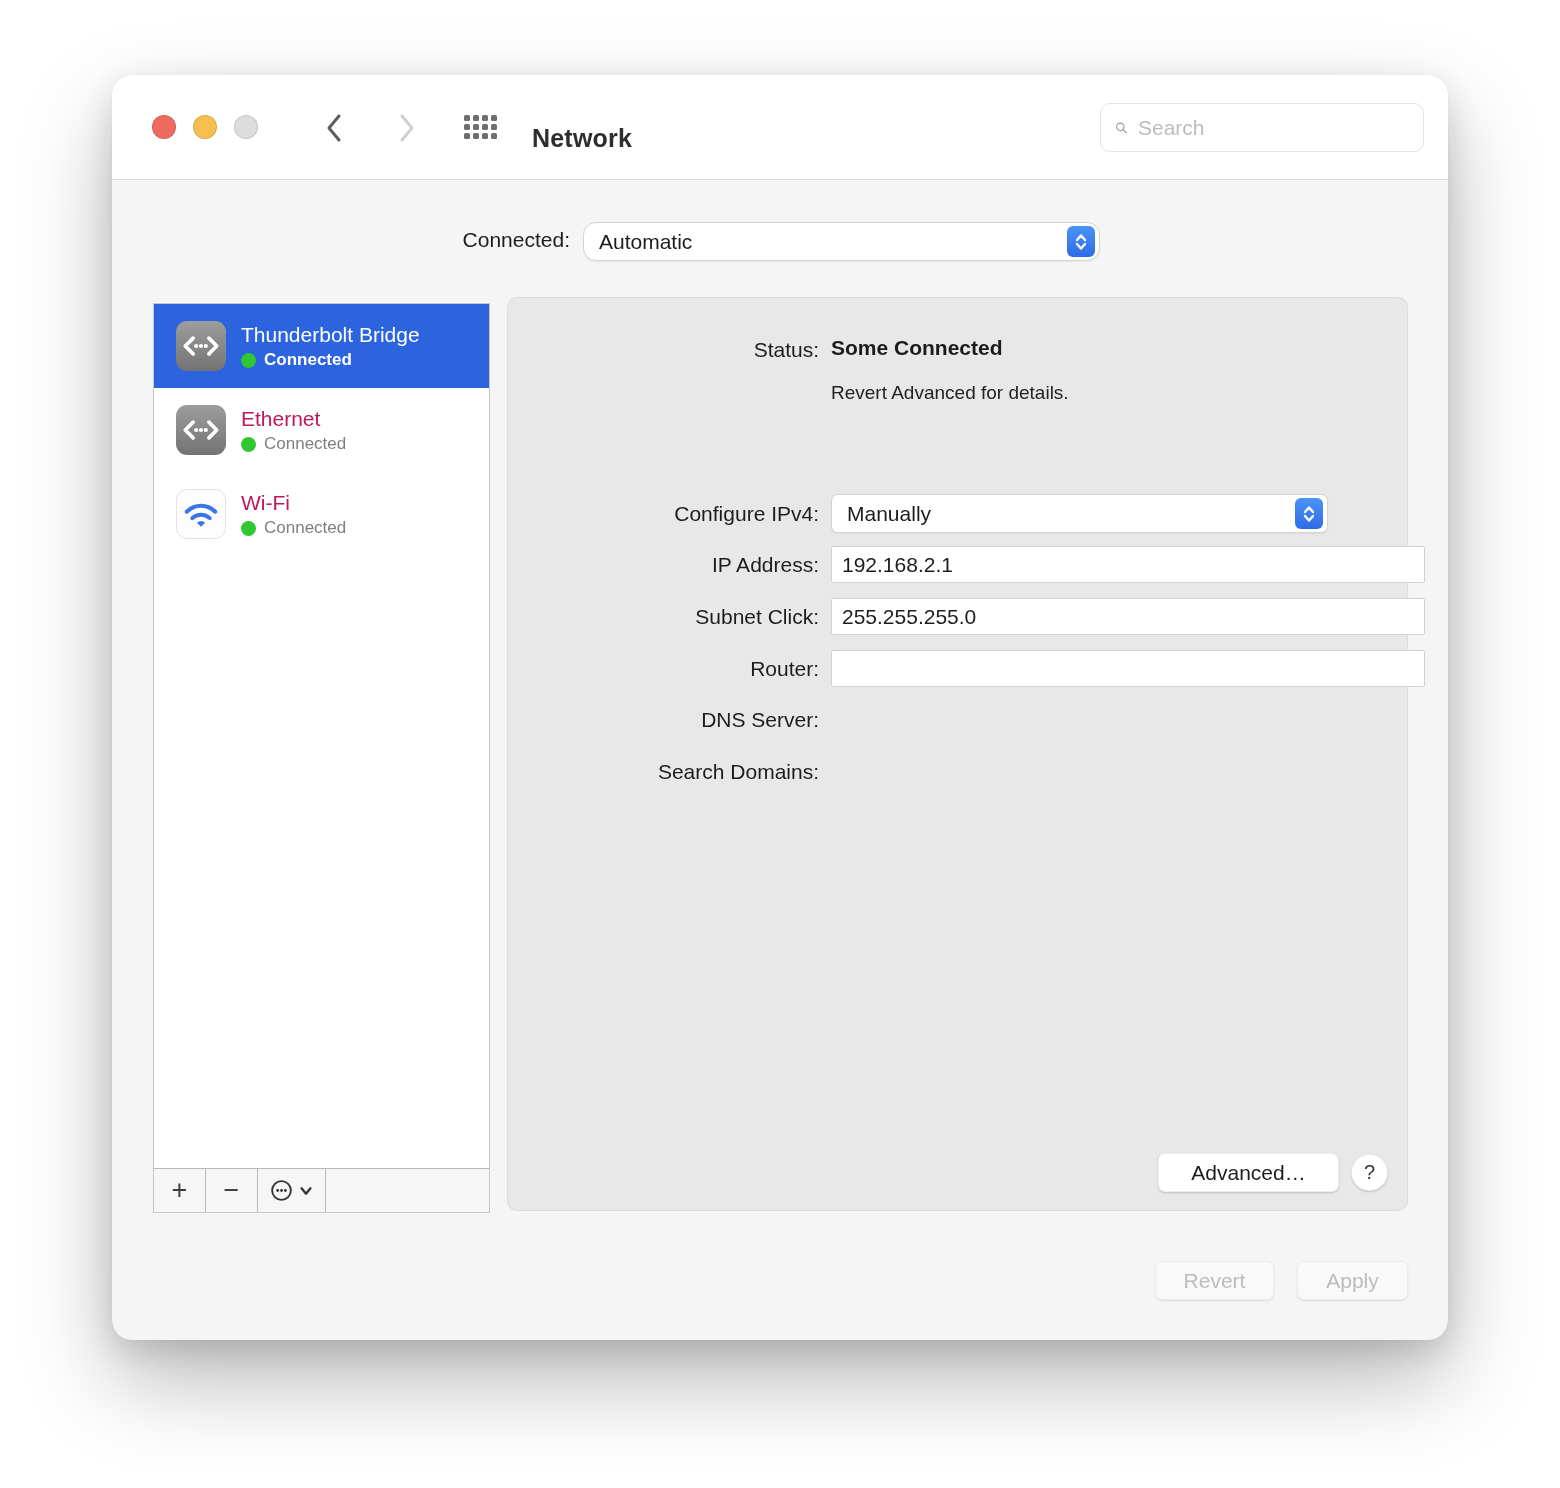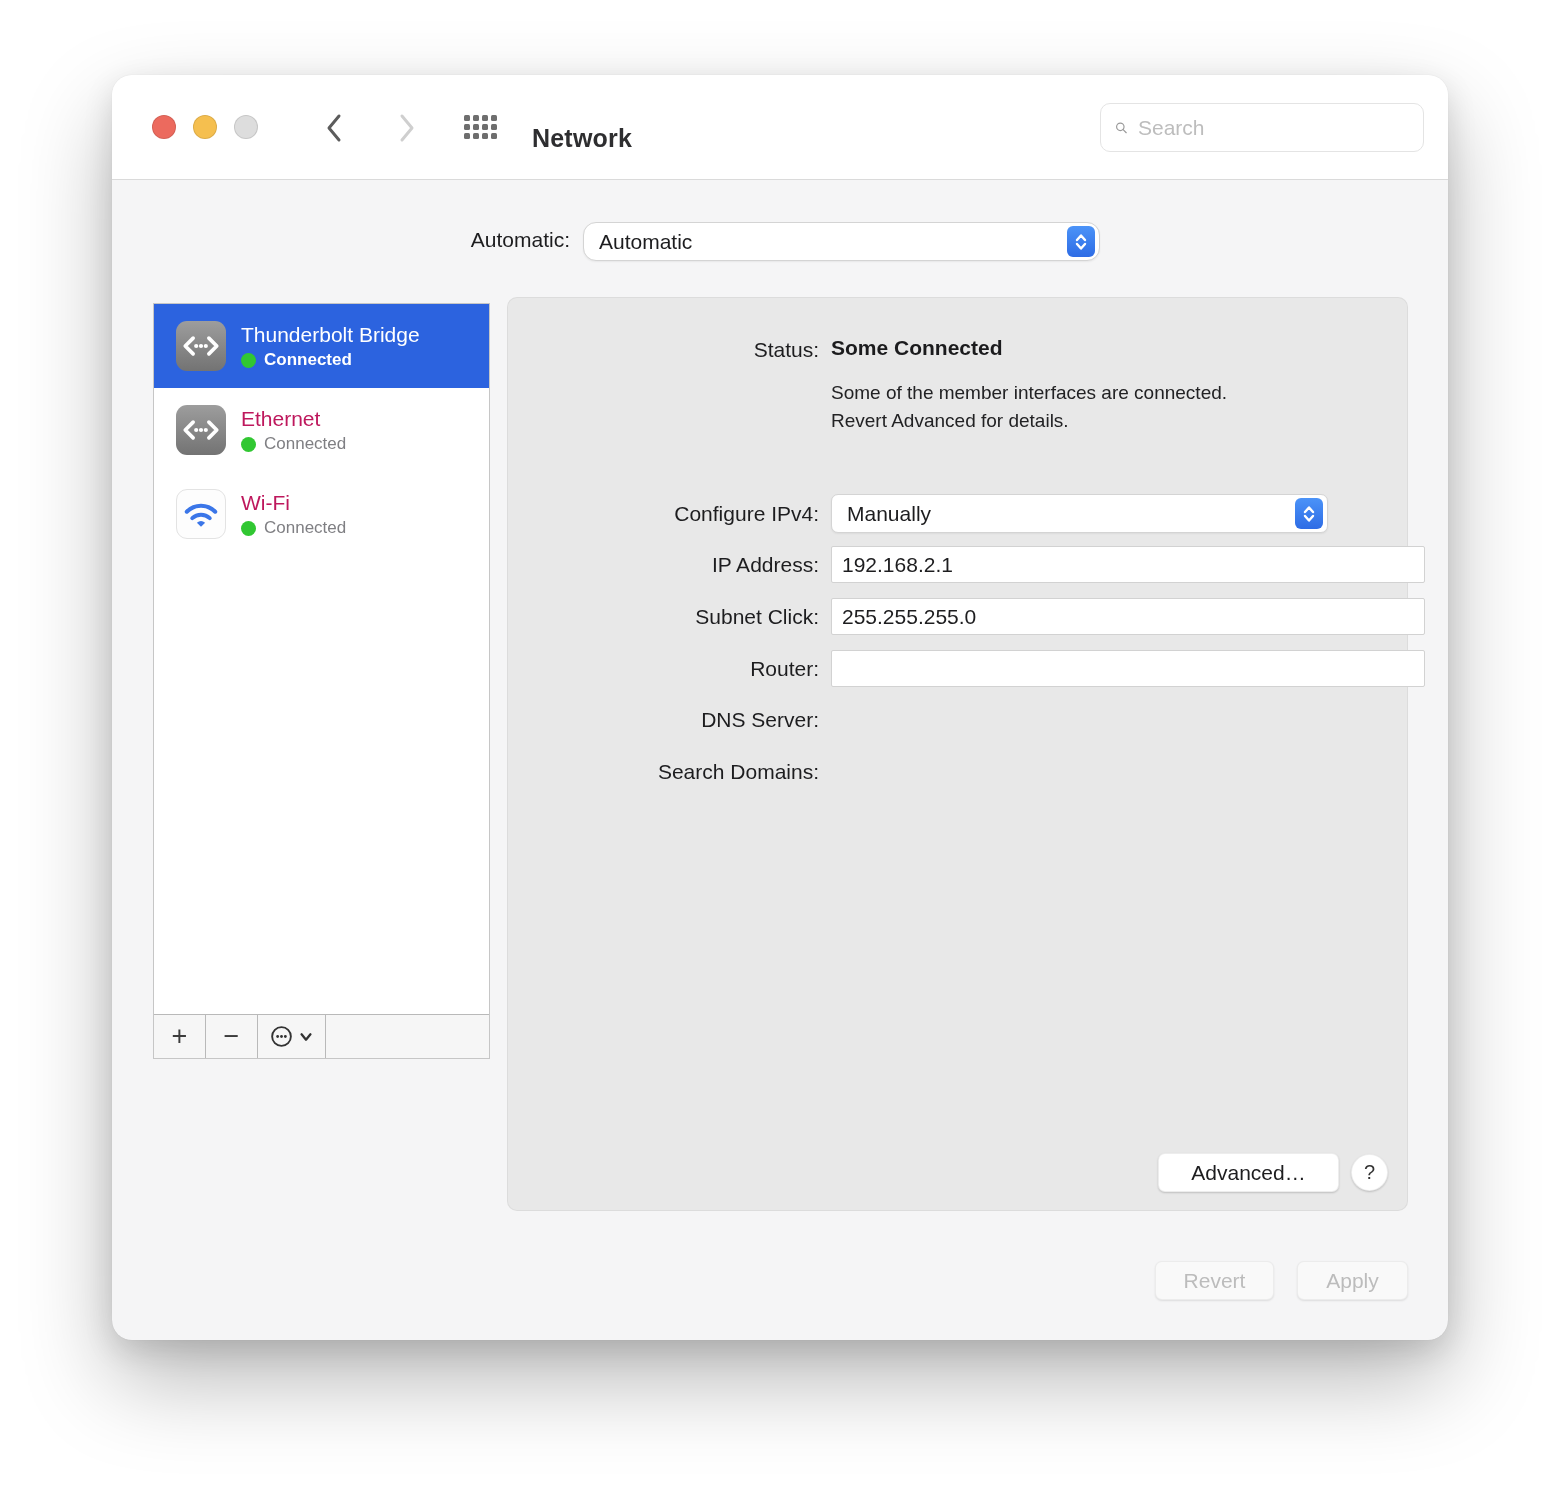--- a/index.html
+++ b/index.html
@@ -33,21 +33,21 @@
   
   .loc-label { position:absolute; left:258px; top:153px; width:200px; text-align:right; font-size:21px; color:#1d1d1f; }
   .select { background:#fff; border:1px solid #d4d4d4; border-radius:7px; box-shadow:0 1px 2px rgba(0,0,0,.06);
             display:flex; align-items:center; justify-content:space-between; padding:0 4px 0 15px; }
   .select .val { font-size:21px; color:#1d1d1f; }
   .stepper { width:28px; height:31px; border-radius:6px; background:linear-gradient(180deg,#4b93f8,#2e6ce5);
              display:flex; align-items:center; justify-content:center; flex-shrink:0; }
   .loc-select { position:absolute; left:471px; top:147px; width:517px; height:39px;border-radius:13px; }
 
   
-  .sidebar { position:absolute; left:41px; top:228px; width:337px; height:756px; background:#ffffff;
+  .sidebar { position:absolute; left:41px; top:228px; width:337px; height:910px; background:#ffffff;
              border:1px solid #c6c6c6; }
   .srow { position:relative; height:84px; display:flex; align-items:center; padding-left:22px; gap:15px; cursor:default; }
   .srow.selected { background:#2c63df; }
   .dev-icon { width:50px; height:50px; border-radius:11px; flex-shrink:0; display:flex; align-items:center; justify-content:center; }
   .dev-icon.bridge { background:linear-gradient(180deg,#9d9d9d,#737373); }
   .dev-icon.wifi { background:#fdfdfd; border:1px solid #e3e3e3; }
   .stxt .name { font-size:21px; color:#be185d; line-height:26px; }
   .srow.selected .stxt .name { color:#ffffff; }
   .status-line { display:flex; align-items:center; gap:8px; margin-top:2px; }
   .dot { width:15px; height:15px; border-radius:50%; background:#31c732; }
@@ -124,21 +124,21 @@
     <div class="win-title">Network</div>
     <div class="search">
       <svg width="22" height="22" viewBox="0 0 22 22">
         <circle cx="9" cy="9" r="6.3" fill="none" stroke="#9a9a9a" stroke-width="2"></circle>
         <line x1="13.8" y1="13.8" x2="19" y2="19" stroke="#9a9a9a" stroke-width="2" stroke-linecap="round"></line>
       </svg>
       <input placeholder="Search" style="">
     </div>
   </div>
 
-  <div class="loc-label">Automatic:</div>
+  <div class="loc-label">Connected:</div>
   <div class="select loc-select">
     <span class="val">Automatic</span>
     <span class="stepper">
       <svg width="18" height="20" viewBox="0 0 18 20">
         <polyline points="5,8 9,3.5 13,8" fill="none" stroke="#fff" stroke-width="2.4" stroke-linecap="round" stroke-linejoin="round"></polyline>
         <polyline points="5,12 9,16.5 13,12" fill="none" stroke="#fff" stroke-width="2.4" stroke-linecap="round" stroke-linejoin="round"></polyline>
       </svg>
     </span>
   </div>
 
@@ -214,21 +214,20 @@
         </svg>
       </div>
       <div class="act spacer"></div>
     </div>
   </div>
 
   <div class="pane">
     <div class="flabel" style="top:40px;">Status:</div>
     <div class="status-val">Some Connected</div>
     <div class="status-desc">
-      <div>Some of the member interfaces are connected.</div>
       <div>Revert Advanced for details.</div>
     </div>
 
     <div class="flabel" style="top:204px;">Configure IPv4:</div>
     <div class="select cfg-select">
       <span class="val">Manually</span>
       <span class="stepper">
         <svg width="18" height="20" viewBox="0 0 18 20">
           <polyline points="5,8 9,3.5 13,8" fill="none" stroke="#fff" stroke-width="2.4" stroke-linecap="round" stroke-linejoin="round"></polyline>
           <polyline points="5,12 9,16.5 13,12" fill="none" stroke="#fff" stroke-width="2.4" stroke-linecap="round" stroke-linejoin="round"></polyline>

